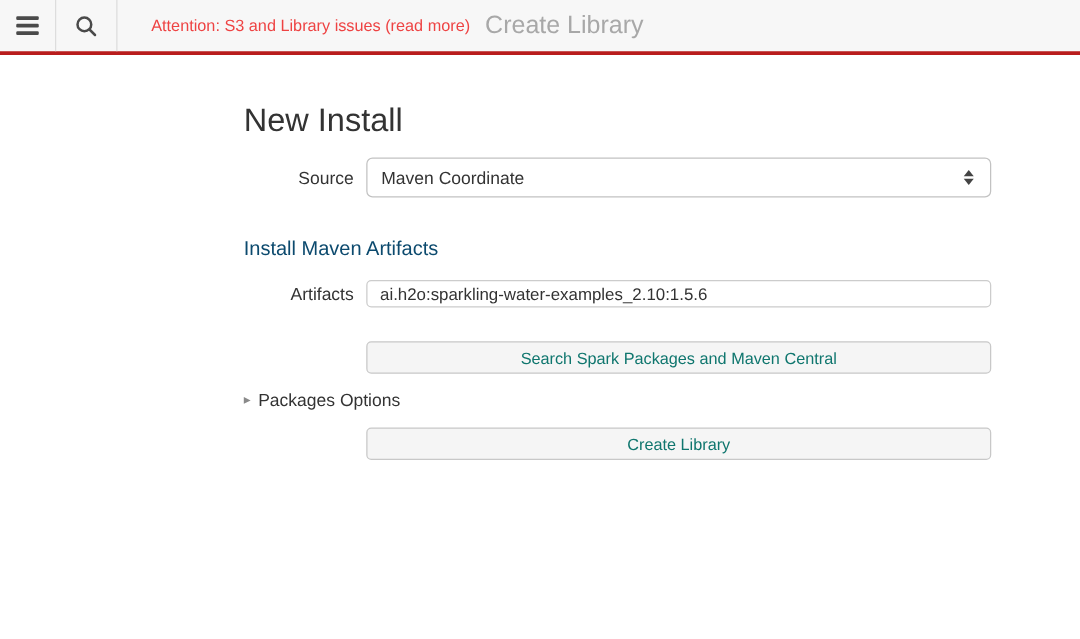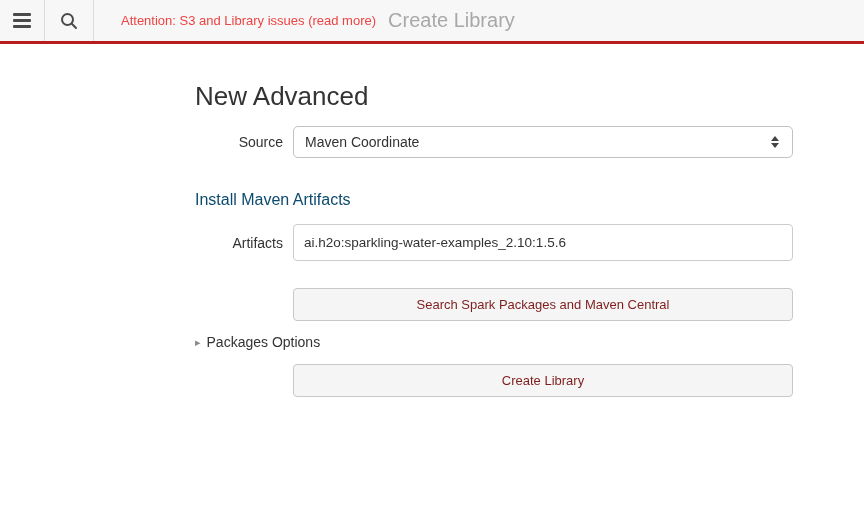--- a/index.html
+++ b/index.html
@@ -99,40 +99,40 @@
   }
 
   .section-heading {
     margin: 33px 0 0 0;
     font-size: 16px;
     font-weight: 400;
     color: #0c4a6e;
   }
 
   .text-input {
-    width: 500px; height: 37px;
+    width: 500px; height: 22px;
     border: 1px solid #ccc;
     border-radius: 4px;
     padding: 0 10px;
     font-size: 13.5px;
     color: #333;
     font-family: "Liberation Sans", sans-serif;
     background: #fff;
   }
 
   .btn-row { margin-left: 98px; }
   .btn {
     display: block;
-    width: 500px; height: 33px;
+    width: 500px; height: 26px;
     margin: 0;
     background: #f5f5f5;
     border: 1px solid #c8c8c8;
     border-radius: 4px;
     font-size: 13px;
-    color: #7f1d1d;
+    color: #0f766e;
     font-family: "Liberation Sans", sans-serif;
     cursor: pointer;
   }
   .btn-search { margin-top: 27px; }
   .btn-create { margin-top: 14px; }
 
   .advanced {
     margin-top: 13px;
     display: flex;
     align-items: center;
@@ -166,21 +166,21 @@
         <line x1="12.8" y1="12.8" x2="17" y2="17" stroke="#4a4a4a" stroke-width="2" stroke-linecap="round"></line>
       </svg>
     </span>
   </div>
   <div class="notice" style="color:#ee4343;">Attention: S3 and Library issues (read more)</div>
   <div class="topbar-title" style="color:#a8a8a8;">Create Library</div>
 </div>
 
 <div class="content">
 
-  <h1 class="page-title">New Advanced</h1>
+  <h1 class="page-title">New Install</h1>
 
   <div class="form-row row-source">
     <div class="form-label">Source</div>
     <div class="field-col">
       <div class="select-box">
         <span>Maven Coordinate</span>
         <span class="select-arrows">
           <span class="up"></span>
             <span class="down"></span>
         </span>

